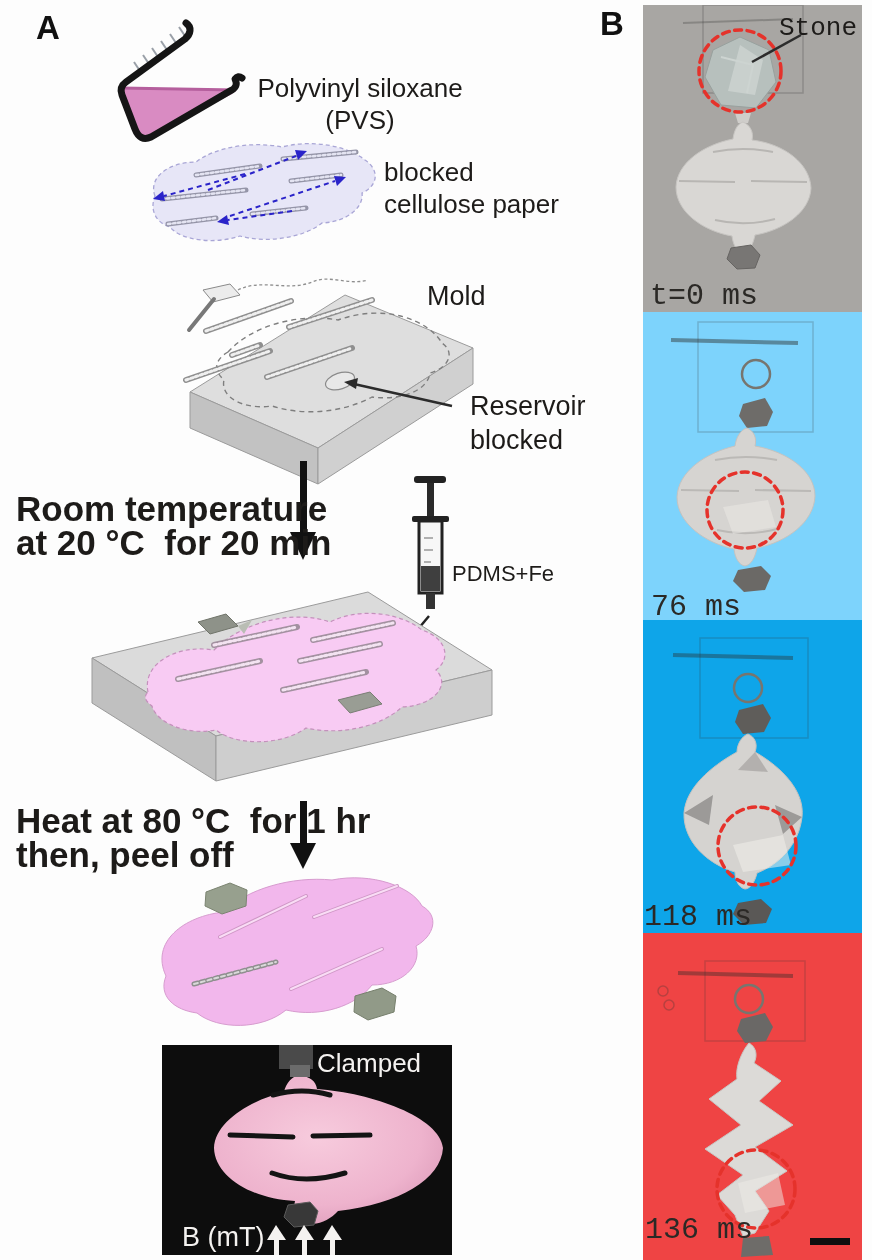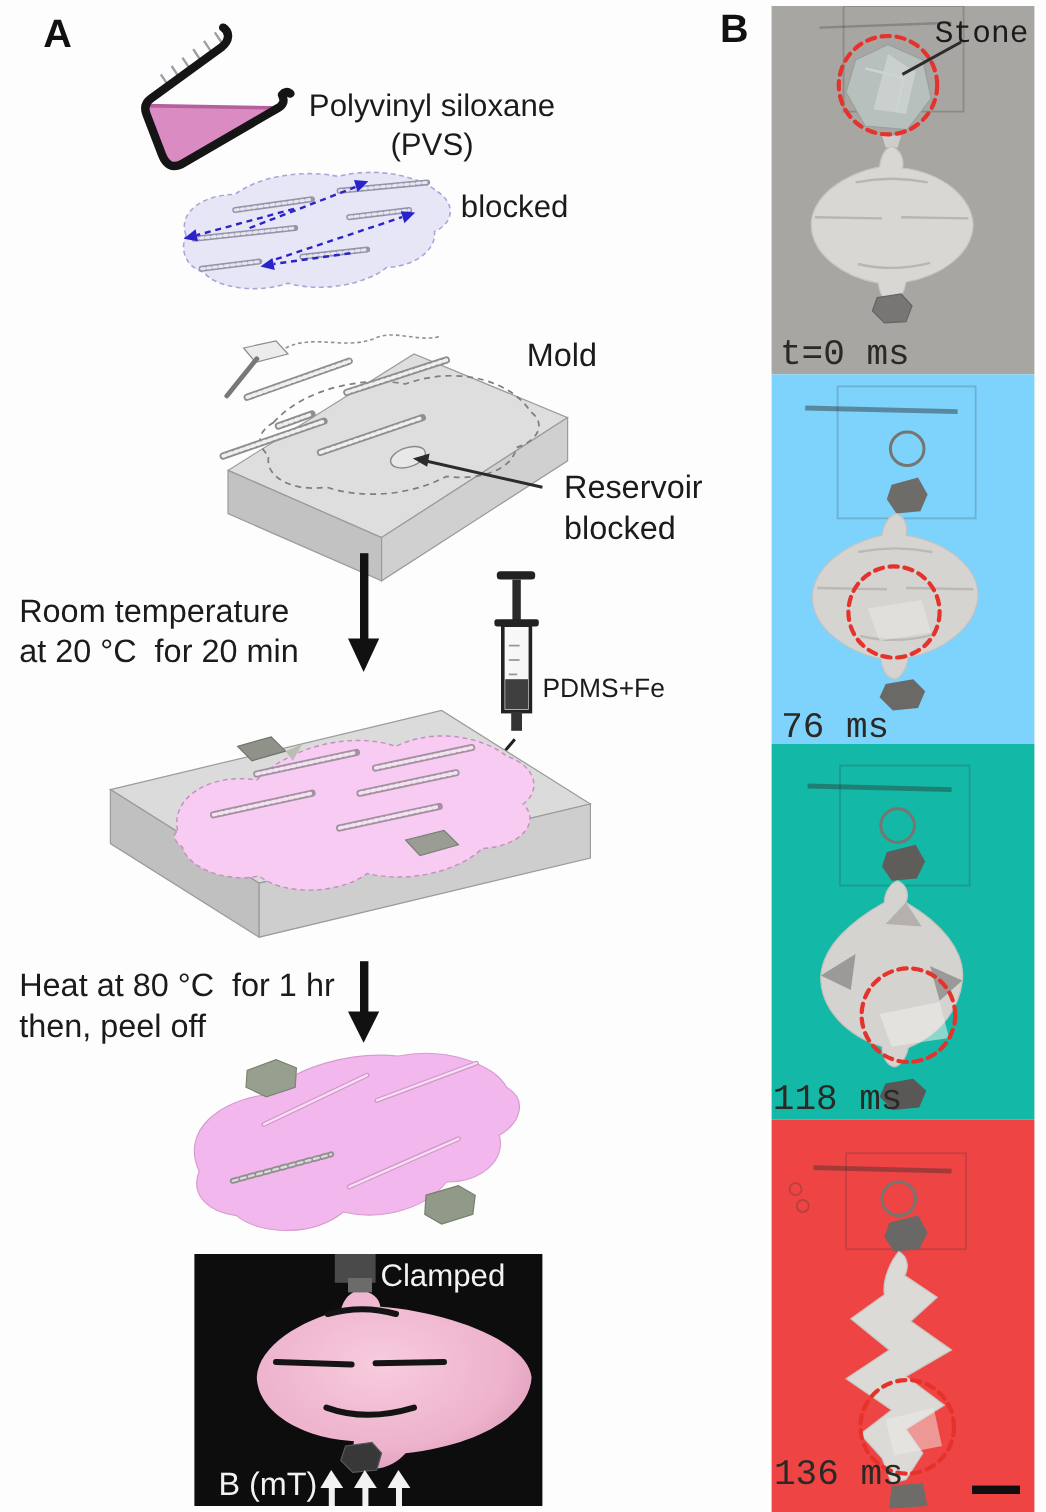--- a/index.html
+++ b/index.html
@@ -1,31 +1,31 @@
 <!DOCTYPE html>
 <html><head>
 <meta charset="utf-8">
 <style>
   html,body{margin:0;padding:0;background:#ffffff;}
   .stage{position:relative;width:872px;height:1260px;background:#fdfdfd;overflow:hidden;
          font-family:"Liberation Sans",sans-serif;}
   .t{position:absolute;white-space:pre;color:#1d1b19;line-height:1.2;}
   .panel-label{font-size:33px;font-weight:bold;color:#111;}
   .lbl{font-size:26px;}
-  .step{font-size:27px;line-height:34px;}
+  .step{font-size:35px;line-height:34px;font-weight:bold;}
   .center{text-align:center;margin-top:44px;}
   svg{position:absolute;top:0;left:0;display:block;}
   .photoA{position:absolute;left:162px;top:1045px;width:290px;height:210px;background:#0d0d0d;overflow:hidden;}
   .photoA .t{color:#f4f2f0;}
   .strip{position:absolute;left:643px;top:5px;width:216px;height:1255px;font-family:Liberation Mono, monospace;}
   .frame{position:relative;width:219px;overflow:hidden;}
   .frame .time{position:absolute;font-size:30px;color:#2b2926;}
   .f1{height:307px;background:#a8a6a3;}
   .f2{height:308px;background:#7dd3fc;}
-  .f3{height:313px;background:#14b8a6;}
+  .f3{height:313px;background:#0ea5e9;}
   .f4{height:327px;background:#ef4444;}
   .stone-lbl{position:absolute;left:136px;top:8px;font-size:26px;color:#1d1b19;}
 </style>
 </head>
 <body>
 
 <div class="stage">
 
   <svg width="640" height="1260" viewBox="0 0 640 1260">
 
@@ -175,22 +175,22 @@
         <line x1="194" y1="984" x2="276" y2="962" stroke="#8f8f8f" stroke-width="5" stroke-dasharray="4 3"></line>
         <line x1="194" y1="984" x2="276" y2="962" stroke="#d9d9d9" stroke-width="2" stroke-dasharray="4 3"></line>
       </g>
       <polygon points="206,892 230,883 247,890 246,906 222,914 205,906" fill="#97a08e" stroke="#7b8471"></polygon>
       <polygon points="355,996 382,988 396,996 394,1012 368,1020 354,1012" fill="#919a88" stroke="#767f6c"></polygon>
     </g>
   </svg>
 
   <div class="t panel-label" style="left:36px;top:8px;">A</div>
   <div class="t lbl center" style="left:250px;top:28px;width:220px;line-height:32px;"><span>Polyvinyl siloxane</span><br><span>(PVS)</span></div>
-  <div class="t lbl" style="left:384px;top:156px;line-height:32px;"><span>blocked</span><br></div>
-  <div class="t lbl" style="left:427px;top:280px;font-size:27px;margin-left:12px;">Mold</div>
+  <div class="t lbl" style="left:384px;top:156px;line-height:32px;"><span>blocked</span><br><span>cellulose paper</span></div>
+  <div class="t lbl" style="left:427px;top:280px;font-size:27px;">Mold</div>
   <div class="t lbl" style="left:458px;top:389px;font-size:27px;line-height:34px;margin-left:12px;"><span>Reservoir</span><br><span>blocked</span></div>
   <div class="t step" style="left:16px;top:492px;"><span>Room temperature</span><br><span>at 20 °C  for 20 min</span></div>
   <div class="t lbl" style="left:452px;top:561px;font-size:22px;">PDMS+Fe</div>
   <div class="t step" style="left:16px;top:804px;"><span>Heat at 80 °C  for 1 hr</span><br><span>then, peel off</span></div>
 
   <div class="photoA">
     <svg width="290" height="210" viewBox="0 0 290 210">
       <defs>
         <radialGradient id="pinkGrad" cx="45%" cy="42%" r="65%">
           <stop offset="0%" stop-color="#f7cbdd"></stop>

